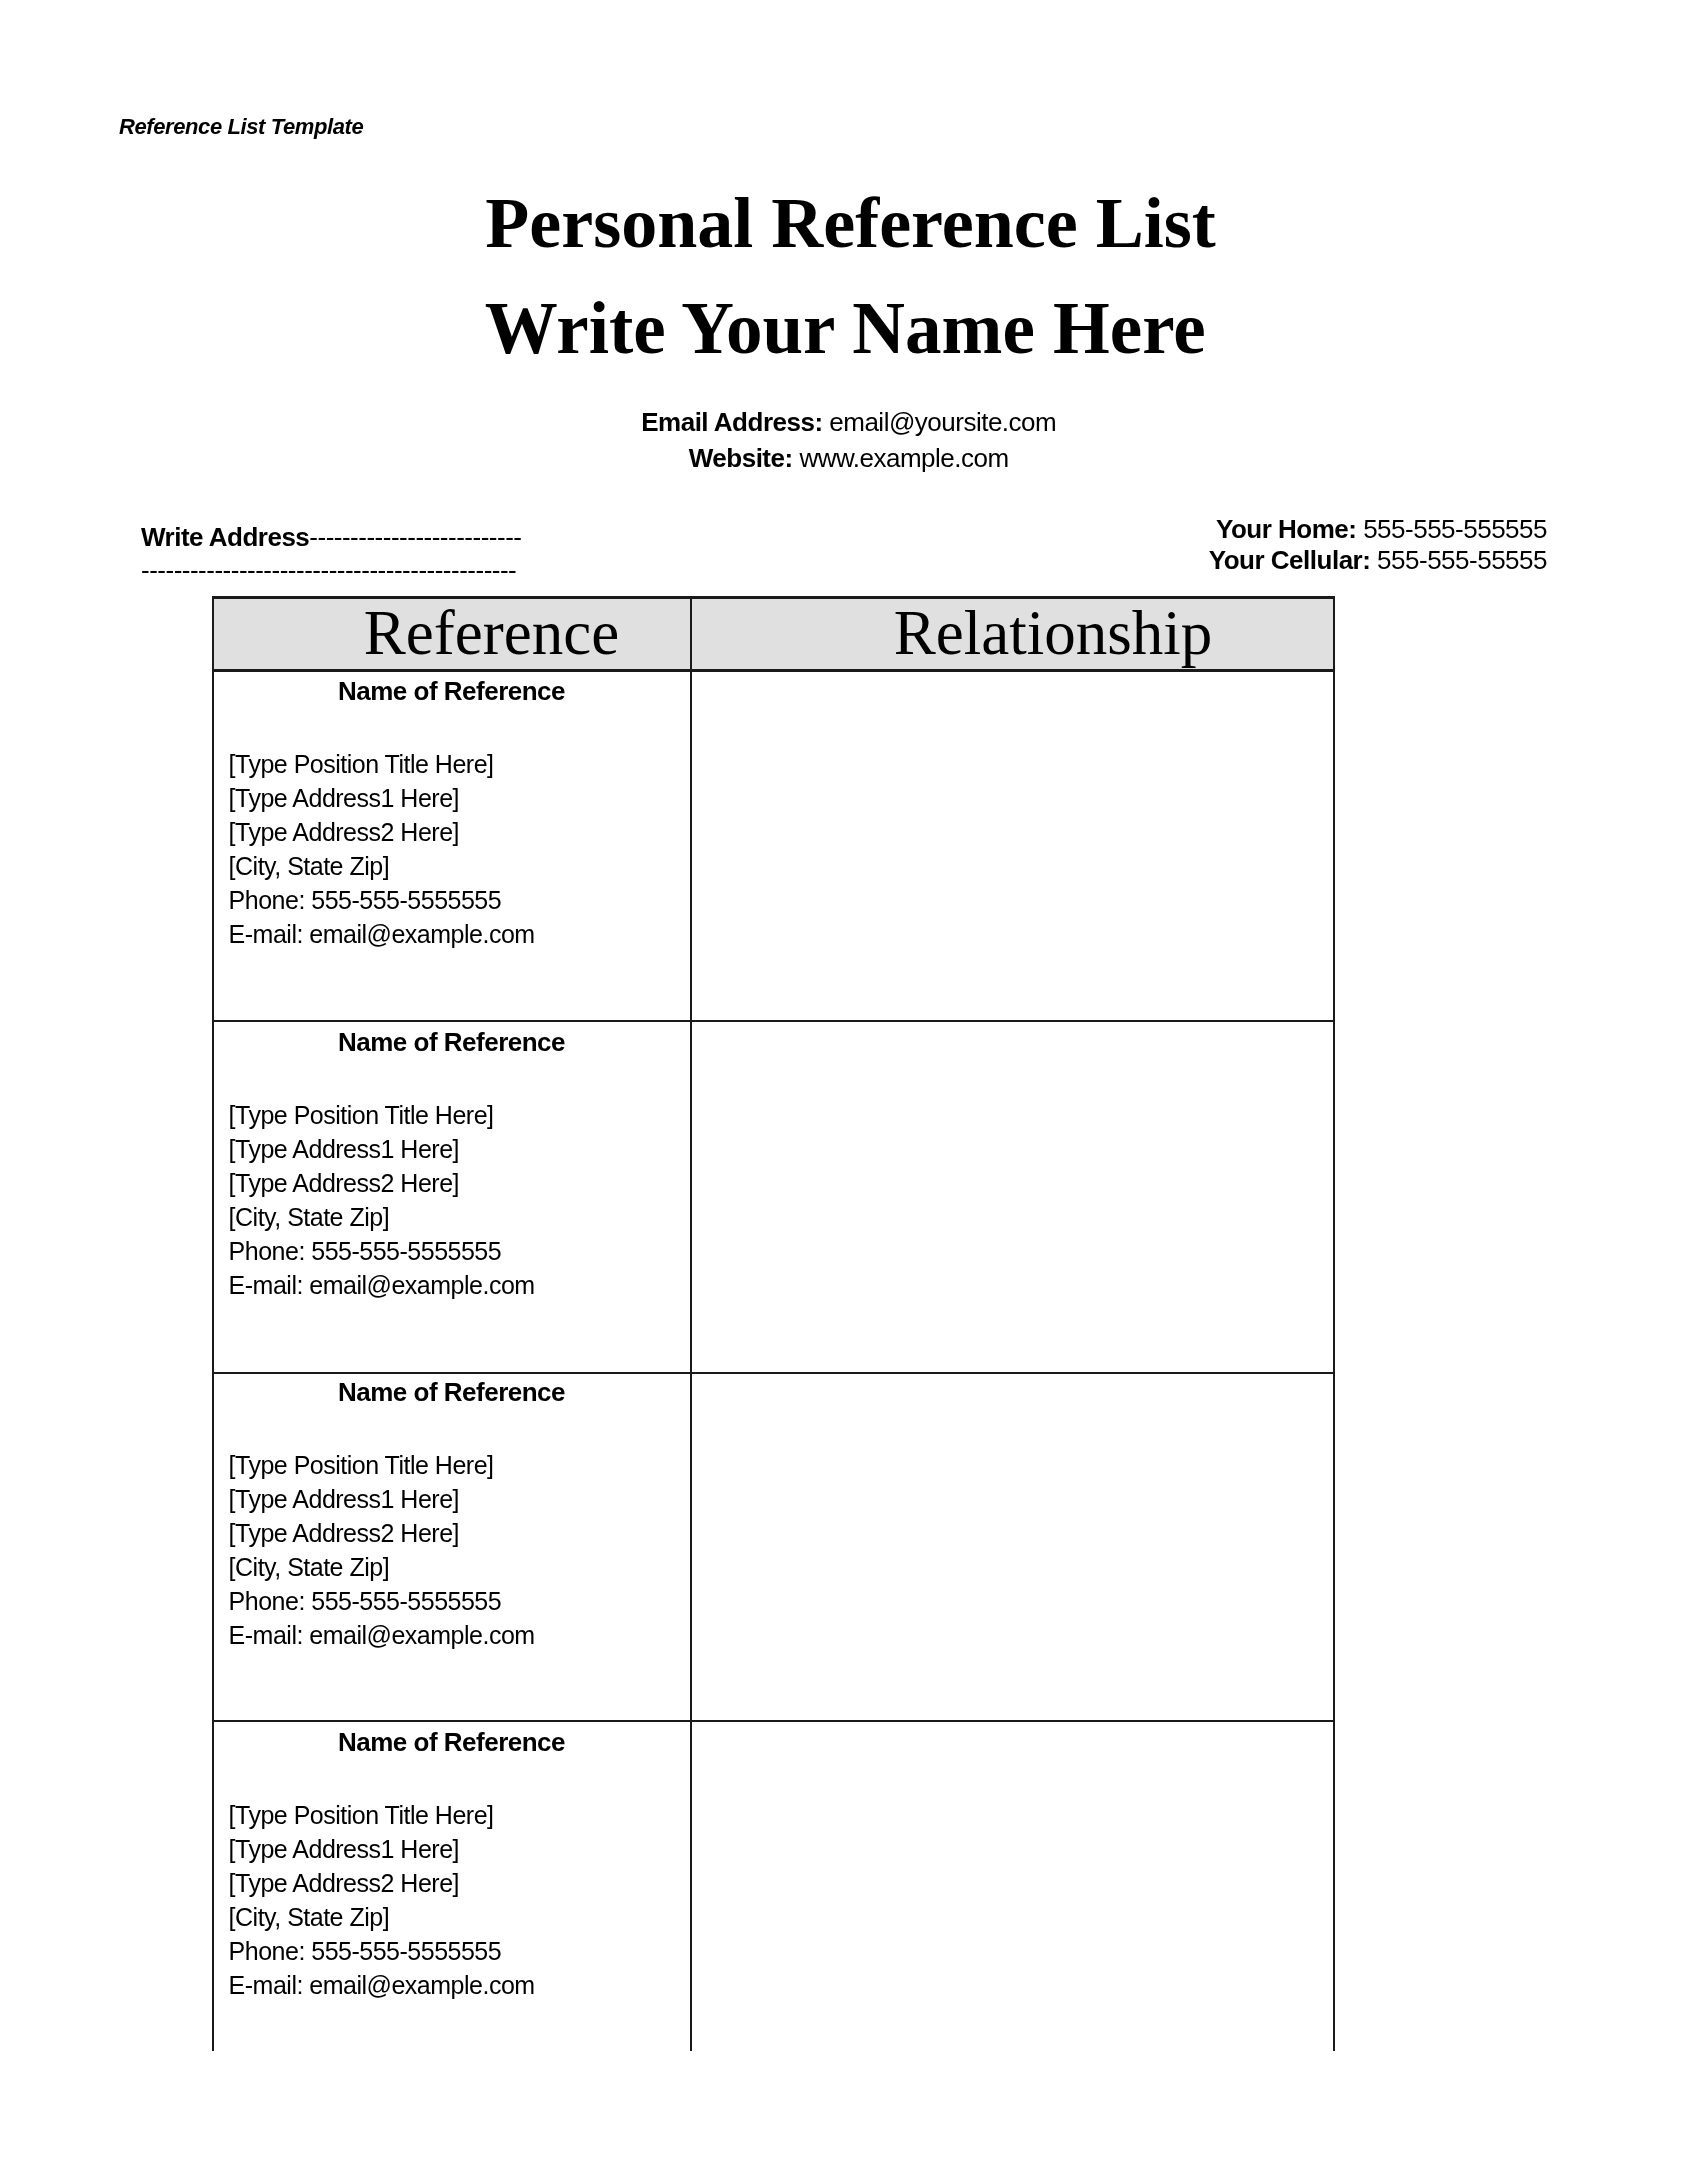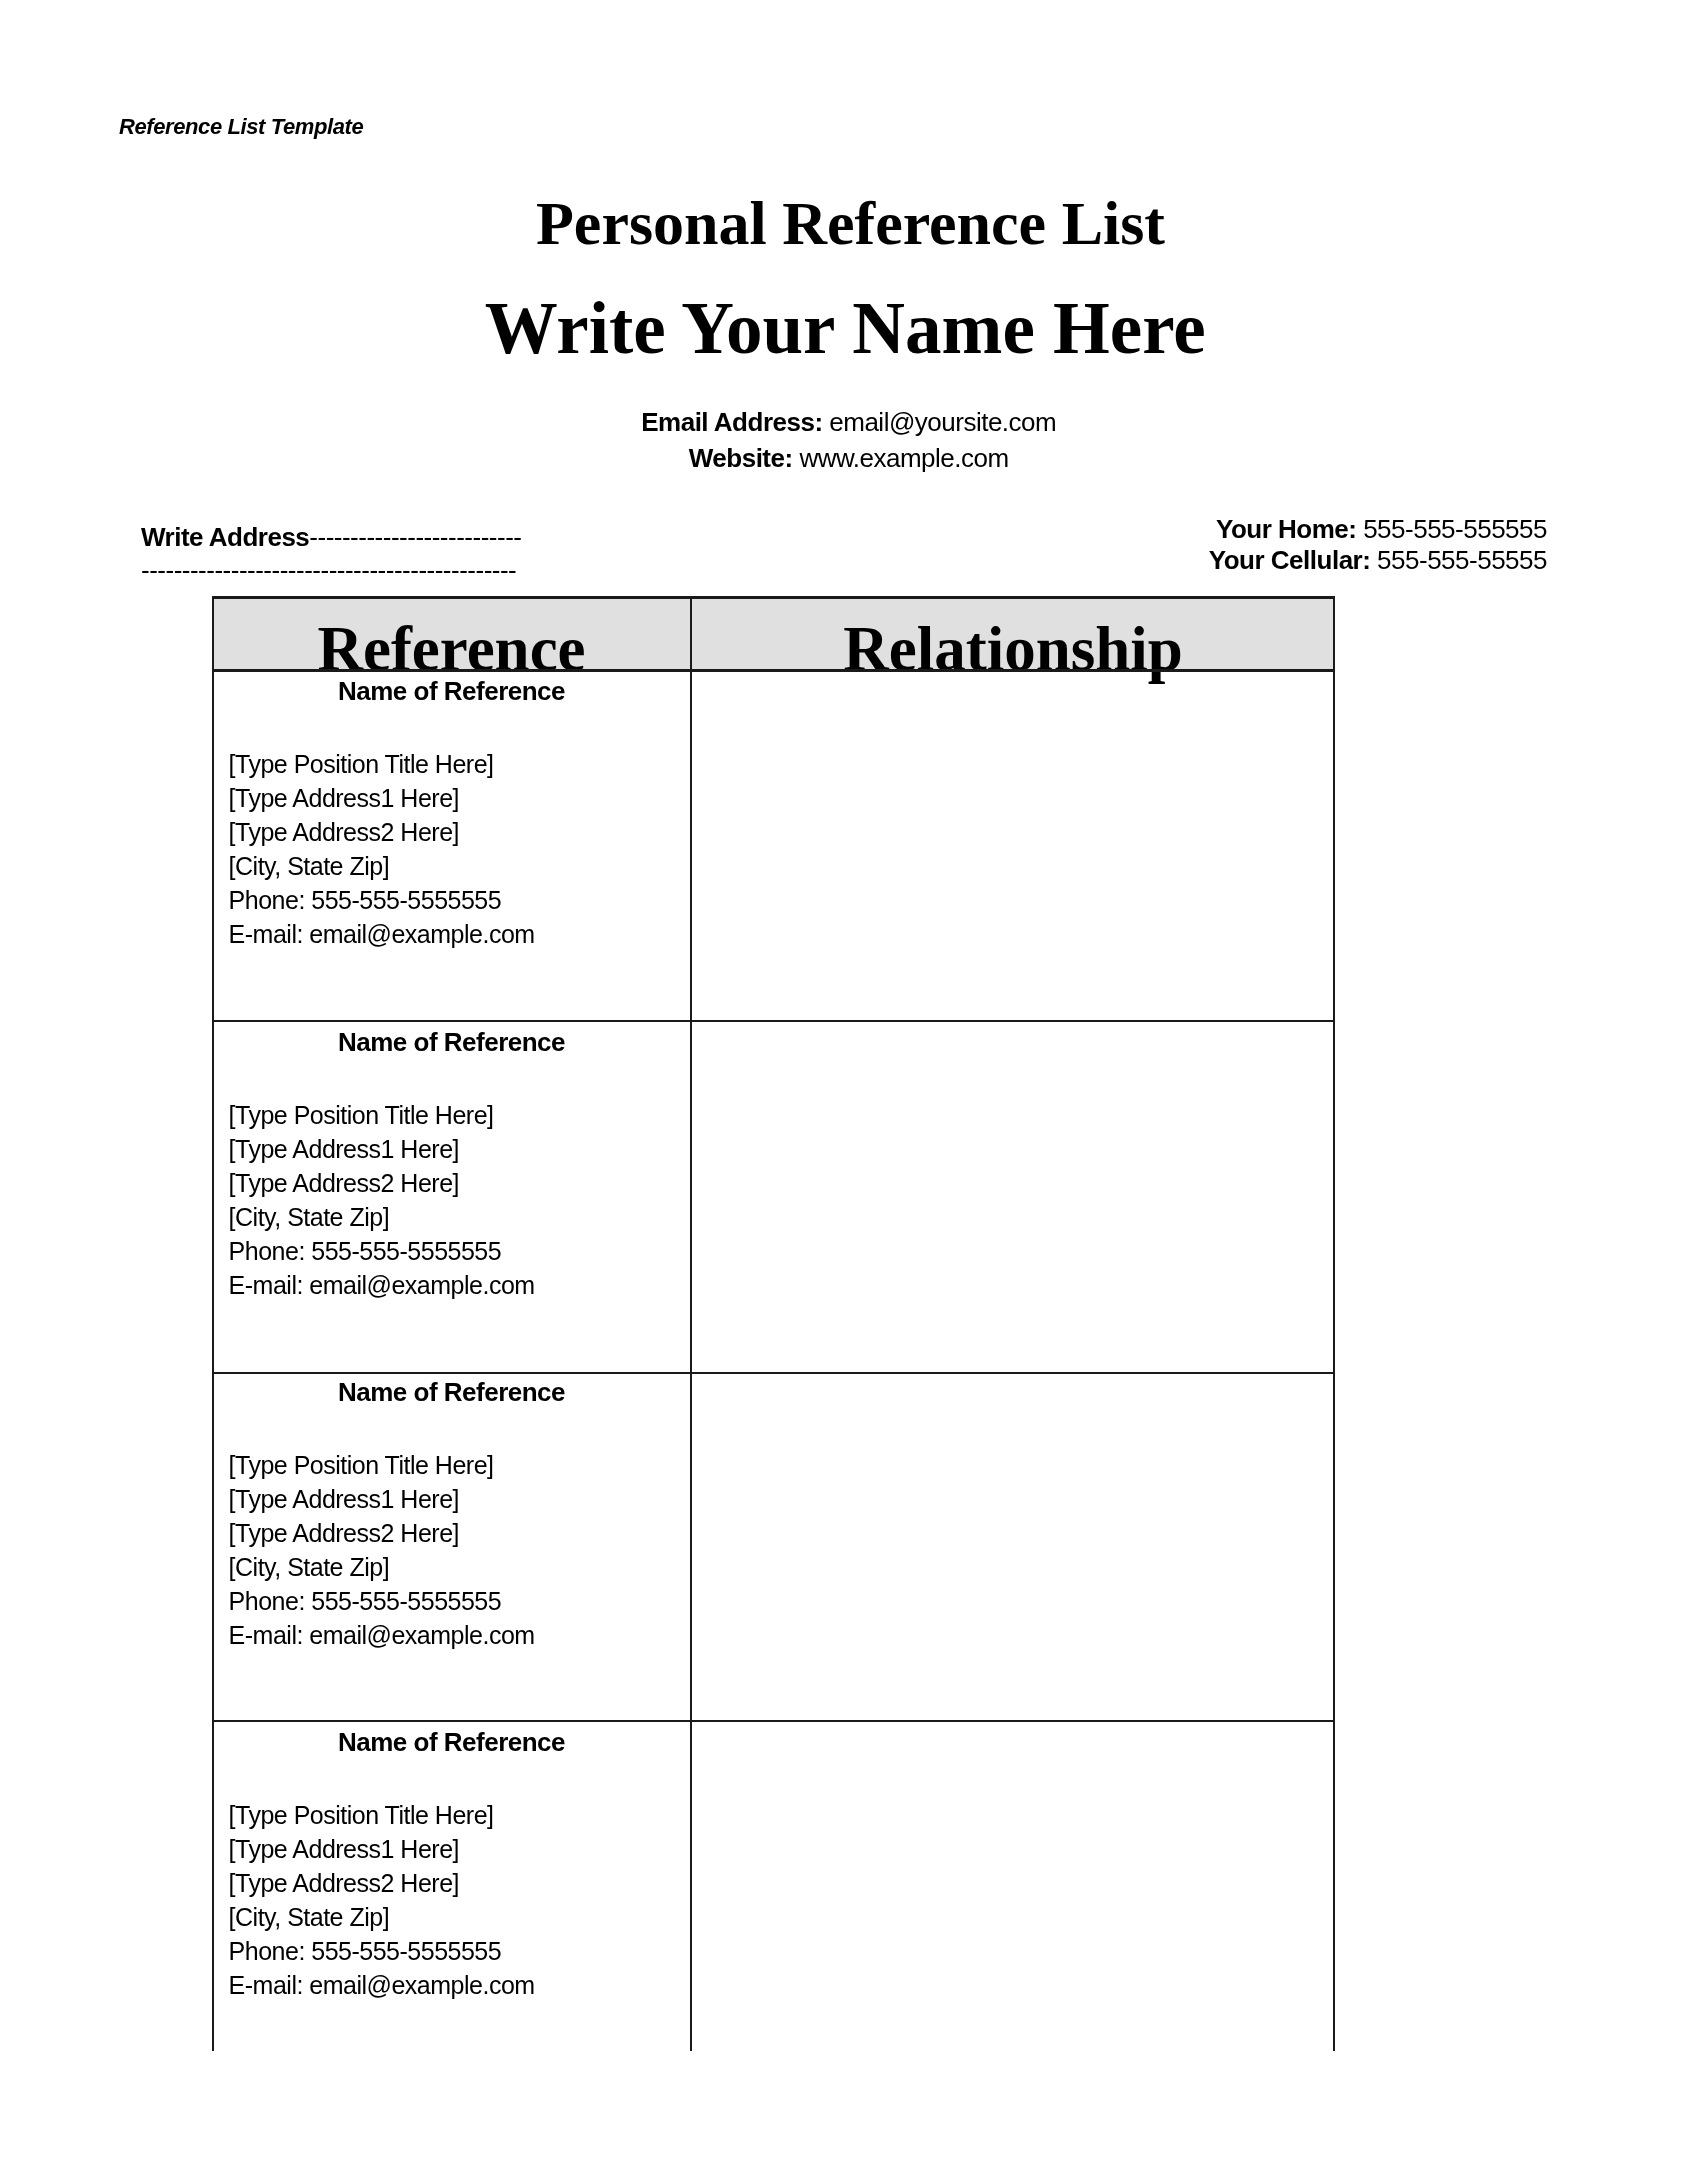--- a/index.html
+++ b/index.html
@@ -3,21 +3,21 @@
   <meta charset="utf-8">
   <style>
     html, body { margin: 0; padding: 0; background: #ffffff; }
     body { width: 1687px; height: 2184px; position: relative; overflow: hidden; color: #000; }
     .abs { position: absolute; white-space: nowrap; }
     .sans { font-family: "Liberation Sans", "DejaVu Sans", sans-serif; }
     .serif { font-family: "Liberation Serif", "DejaVu Serif", serif; }
 
     #doc-label { left: 119px; top: 114px; font-size: 22px; font-weight: bold; font-style: italic; letter-spacing: -0.4px; }
 
-    #title { left: 0; width: 1687px; top: 175px; text-align: center; font-size: 62px; line-height: 96px; font-weight: bold; }
+    #title { left: 0; width: 1687px; top: 175px; text-align: center; font-size: 72px; line-height: 96px; font-weight: bold; }
     #title span { display: inline-block; transform: translateX(7px); }
     #name { left: 0; width: 1687px; top: 289px; text-align: center; font-size: 73px; line-height: 80px; font-weight: bold; }
     #name span { display: inline-block; transform: translateX(1.7px); }
 
     .contact-line { left: 0; width: 1687px; text-align: center; font-size: 26px; line-height: 31px; letter-spacing: -0.5px; }
     .contact-line b { font-weight: bold; }
     #email-line { top: 407px; transform: translateX(5.2px); }
     #website-line { top: 443px; height: 31px; overflow: hidden; transform: translateX(5.2px); }
 
     #address-block { left: 141px; top: 521px; font-size: 26px; line-height: 33px; letter-spacing: -0.5px; }
@@ -25,21 +25,21 @@
     #address-block .dash { font-weight: normal; }
 
     #phones { right: 140px; top: 514px; text-align: right; font-size: 26px; line-height: 31px; letter-spacing: -0.5px; }
     #phones .row { display: block; }
     #phones b { font-weight: bold; }
 
     
     #ref-table { position: absolute; left: 212px; top: 596px; width: 1122px; height: 1455px; }
     .tline { position: absolute; background: #1a1a1a; }
     .hfill { position: absolute; left: 0; top: 0; width: 1122px; height: 74px; background: #e0e0e0; }
-    .hcell { position: absolute; top: 16px; height: 74px; display: flex; align-items: center; justify-content: center; font-size: 63px; font-weight: bold; line-height: 74px; }
+    .hcell { position: absolute; top: 0; height: 74px; display: flex; align-items: center; justify-content: center; font-size: 63px; font-weight: normal; line-height: 74px; padding-left: 40px; }
     #hcell-ref { left: 0; width: 479px; }
     #hcell-rel { left: 479px; width: 644px; }
 
     .ref-cell { position: absolute; left: 0; width: 479px; height: 351px; }
     .ref-name { position: absolute; left: 0; width: 479px; top: 3.5px; text-align: center; font-size: 26px; line-height: 31px; font-weight: bold; letter-spacing: -0.5px; }
     .ref-lines { position: absolute; left: 16.6px; top: 75px; font-size: 25px; line-height: 34px; letter-spacing: -0.5px; }
     .ref-lines div { white-space: nowrap; }
     .rel-cell { position: absolute; left: 480px; width: 643px; height: 351px; }
   </style>
 </head>

